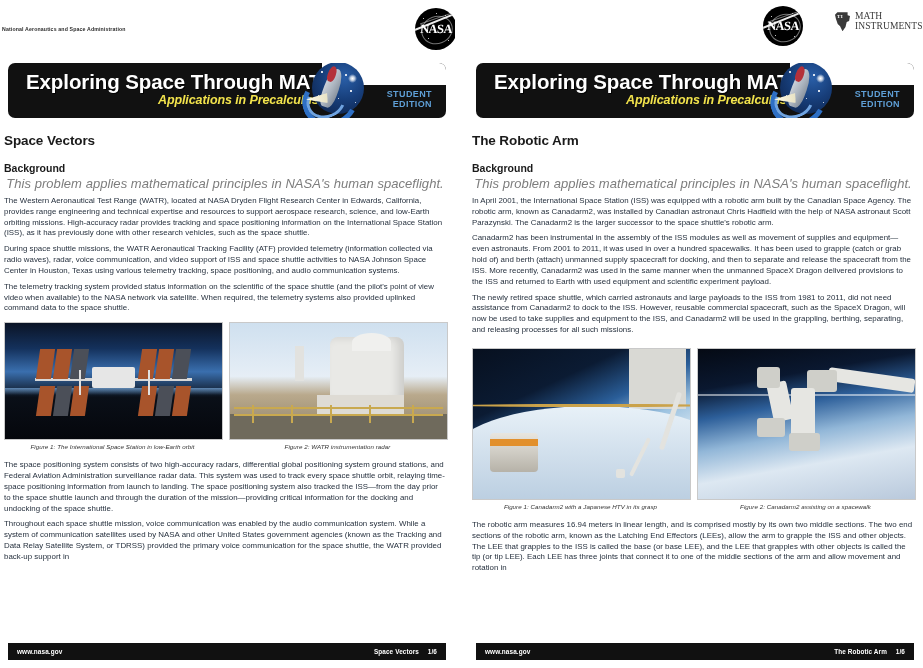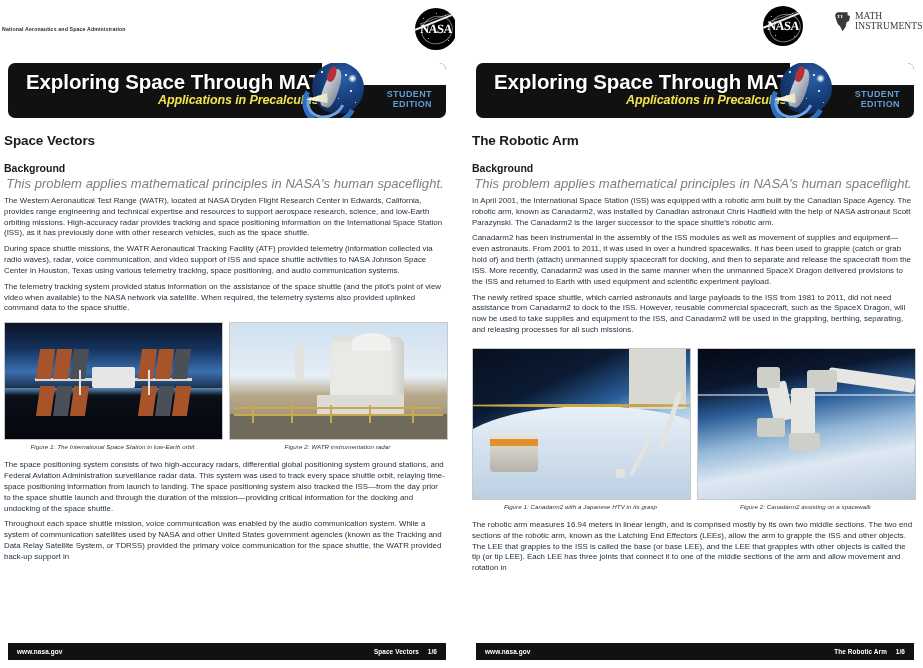--- a/index.html
+++ b/index.html
@@ -243,21 +243,21 @@
         <div>EDITION</div>
       </div>
     </div>
 
     <div class="content">
       <h1 class="title">Space Vectors</h1>
       <h2 class="sub">Background</h2>
       <p class="italic-note">This problem applies mathematical principles in NASA's human spaceflight.</p>
       <p class="para">The Western Aeronautical Test Range (WATR), located at NASA Dryden Flight Research Center in Edwards, California, provides range engineering and technical expertise and resources to support aerospace research, science, and low-Earth orbiting missions. High-accuracy radar provides tracking and space positioning information on the International Space Station (ISS), as it has previously done with other research vehicles, such as the space shuttle.</p>
       <p class="para">During space shuttle missions, the WATR Aeronautical Tracking Facility (ATF) provided telemetry (information collected via radio waves), radar, voice communication, and video support of ISS and space shuttle activities to NASA Johnson Space Center in Houston, Texas using various telemetry tracking, space positioning, and audio communication systems.</p>
-      <p class="para">The telemetry tracking system provided status information on the assistance of the space shuttle (and the pilot's point of view video when available) to the NASA network via satellite. When required, the telemetry systems also provided uplinked command data to the space shuttle.</p>
+      <p class="para">The telemetry tracking system provided status information on the scientific of the space shuttle (and the pilot's point of view video when available) to the NASA network via satellite. When required, the telemetry systems also provided uplinked command data to the space shuttle.</p>
 
       <div class="figures">
         <div class="fig">
           <div class="figbox art-iss" style="height:116px">
             <div class="earthglow"></div>
             <div class="truss"></div>
             <div class="modcore"></div>
             <div class="panel" style="left:15%;top:22%"></div>
             <div class="panel" style="left:23%;top:22%"></div>
             <div class="panel dark" style="left:31%;top:22%"></div>

